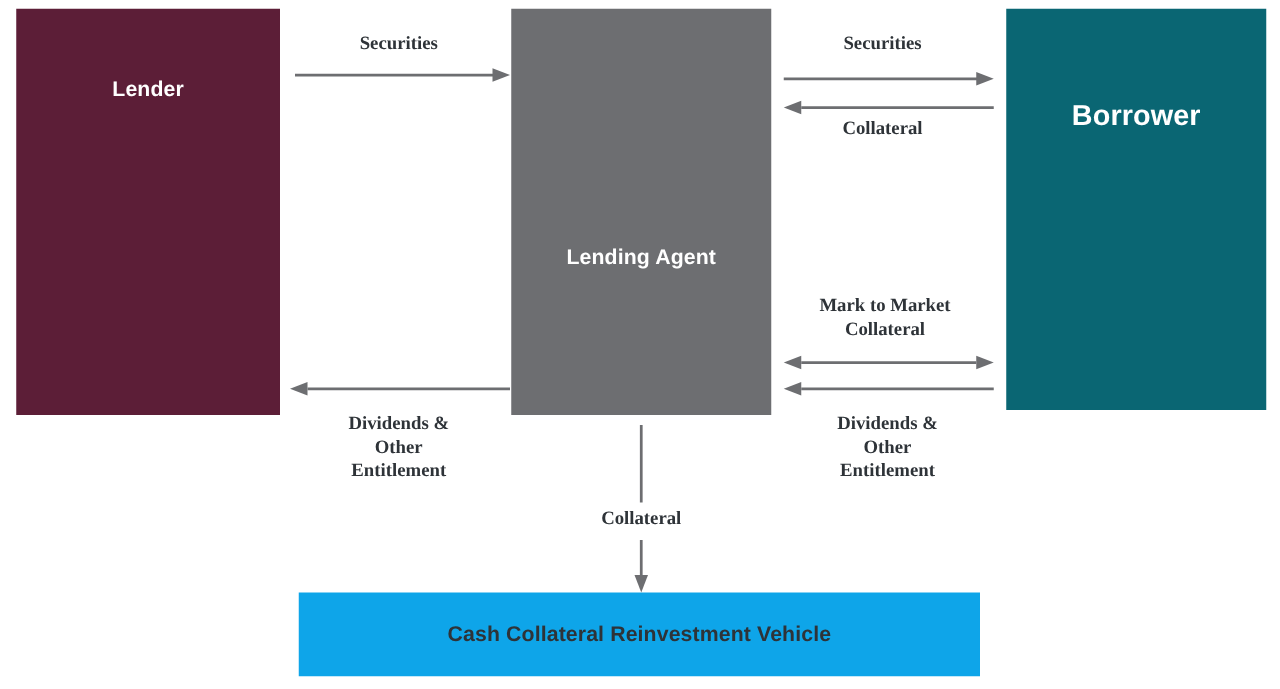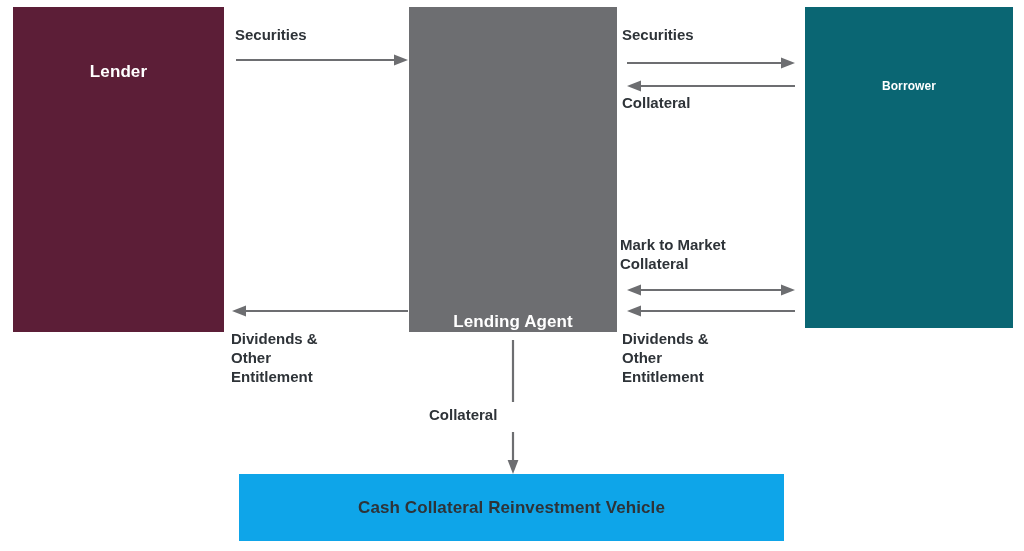--- a/index.html
+++ b/index.html
@@ -33,46 +33,48 @@
     color: #ffffff;
     font-size: 17px;
     align-items: flex-start;
     padding-top: 55px;
   }
   .node-agent {
     left: 409px; top: 7px;  width: 208px; height: 325px;
     background: #6D6E71;
     color: #ffffff;
     font-size: 17px;
-    align-items: flex-end;
+    align-items: center;
     padding-top: 72px;
   }
   .node-borrower {
     left: 805px; top: 7px;  width: 208px; height: 321px;
     background: #0A6673;
     color: #ffffff;
-    font-size: 12px;
+    font-size: 23px;
     align-items: flex-start;
     padding-top: 72px;
   }
   .node-vehicle {
     left: 239px; top: 474px; width: 545px; height: 67px;
     background: #0ea5e9;
     color: #2E3338;
     font-size: 17px;
   }
 
   
   .edge-label {
     position: absolute;
     color: #2E3338;
     font-size: 15px;
     font-weight: bold;
+    text-align: center;
     line-height: 1.26;
     white-space: pre-line;
+    font-family: Liberation Serif, serif;
   }
 
   
   .arrow {
     position: absolute;
   }
   .arrow svg { display: block; overflow: visible; }
   .arrow line, .arrow path {
     stroke: #6D6E71;
     stroke-width: 2.2;

